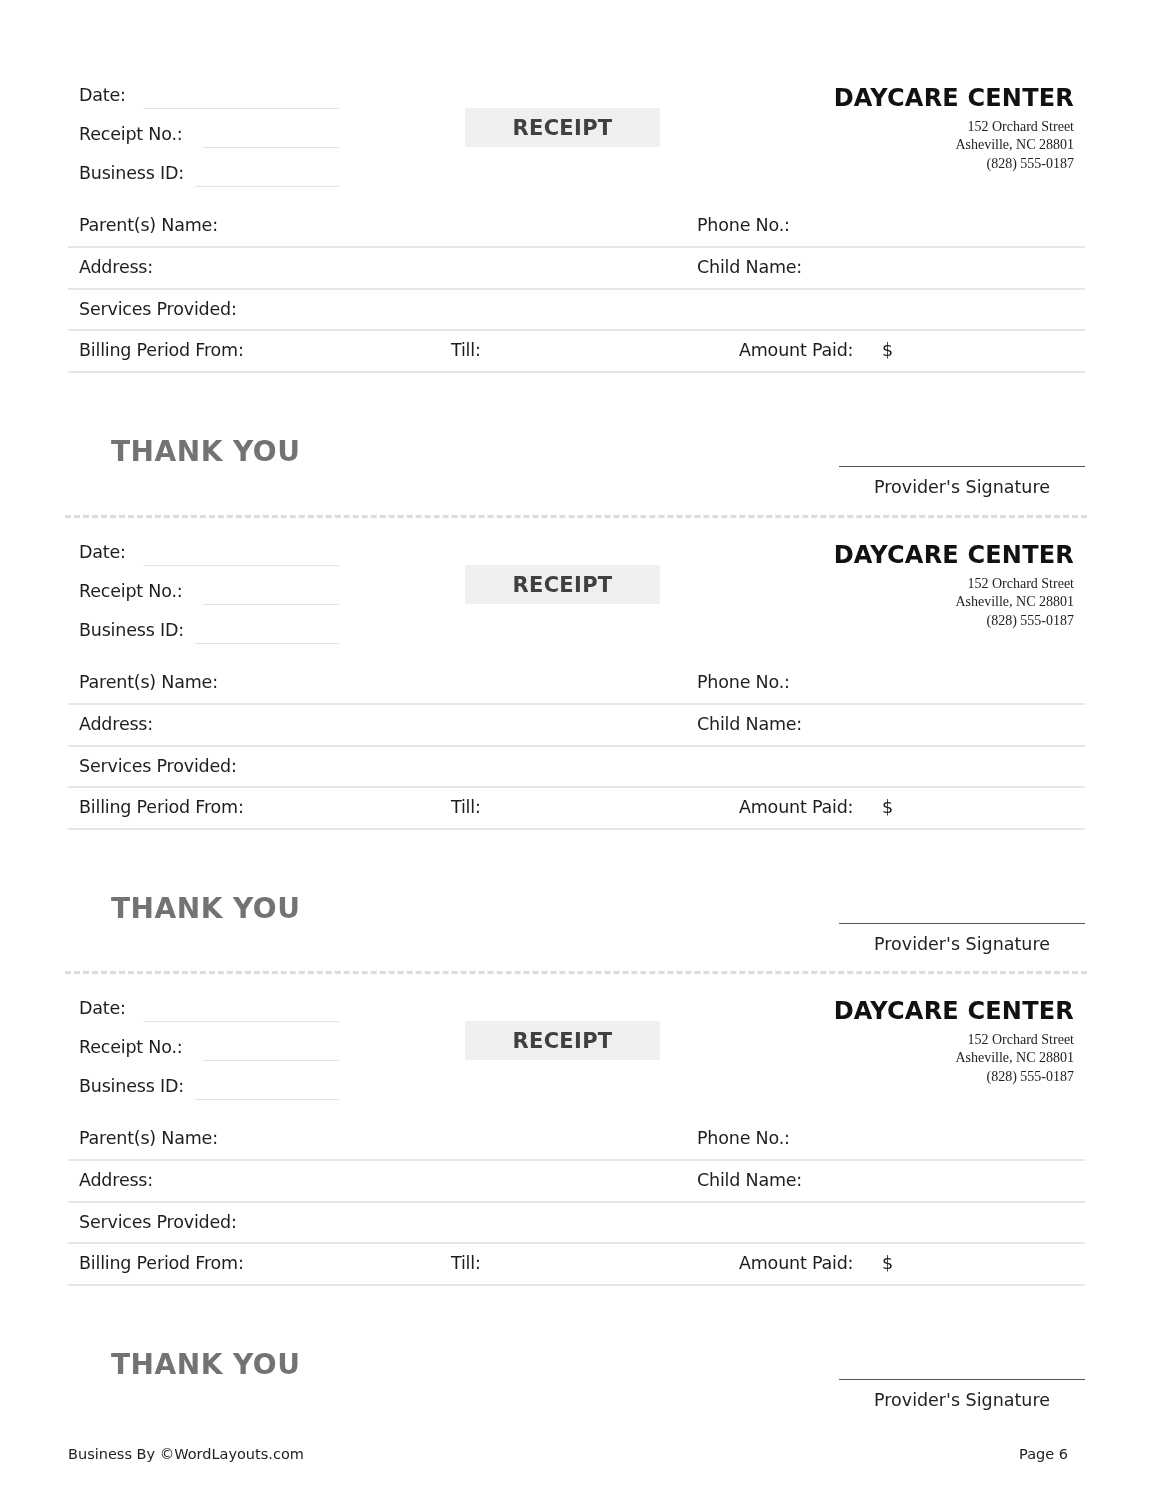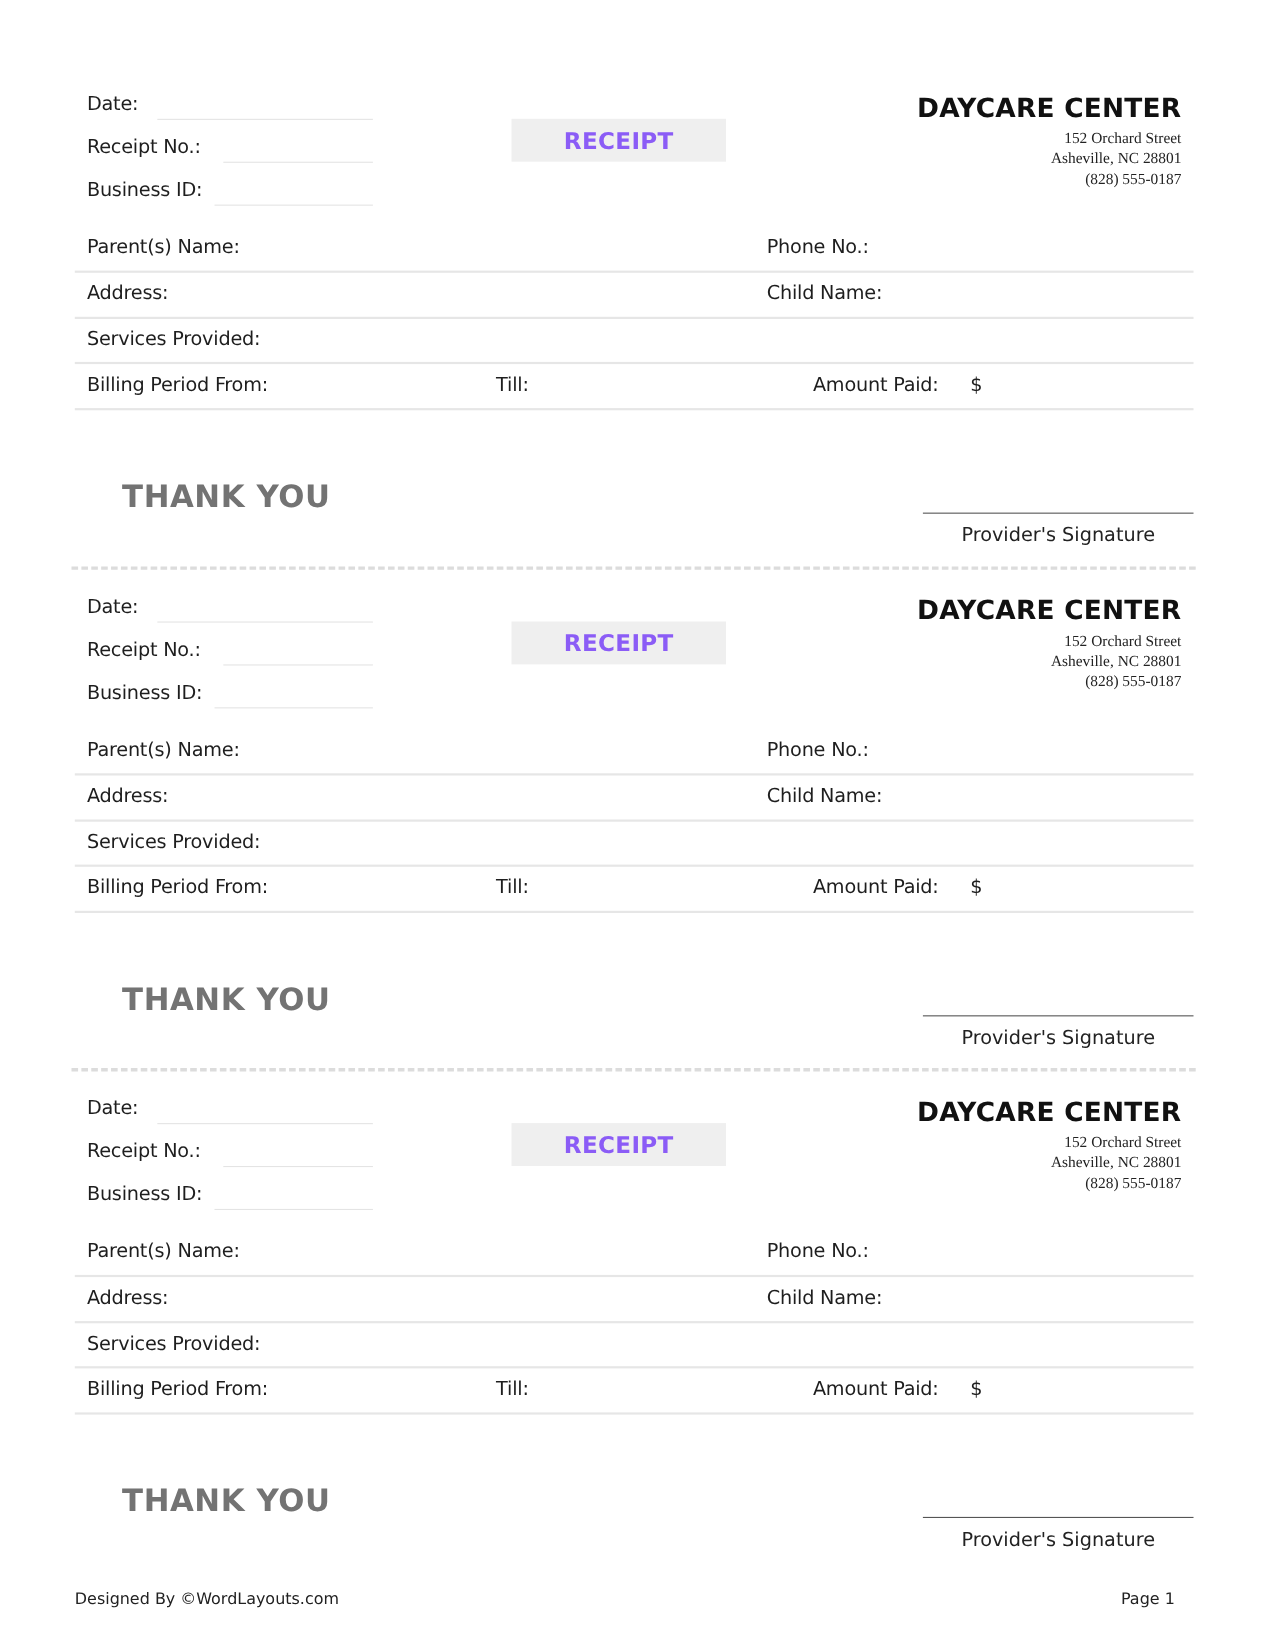--- a/index.html
+++ b/index.html
@@ -9,21 +9,21 @@
   }
   .receipt { position: absolute; left: 0; width: 1152px; height: 457px; }
   .abs { position: absolute; }
   .lbl { font-size: 17.5px; color: #1e1e1e; white-space: nowrap; line-height: 20px; letter-spacing: -0.2px; }
   .uline { position: absolute; height: 0; border-top: 1.5px solid #e4e4e4; }
   .rowline { position: absolute; left: 68px; width: 1017px; height: 0; border-top: 2px solid #e6e6e6; }
   .receipt-title-box {
     position: absolute; left: 465px; top: 108px; width: 195px; height: 39px;
     background: #efefef; display: flex; align-items: center; justify-content: center;
   }
-  .receipt-title { font-size: 21px; font-weight: bold; letter-spacing: 0.3px; color: #8b5cf6; }
+  .receipt-title { font-size: 21px; font-weight: bold; letter-spacing: 0.3px; color: #404040; }
   .biz-name { position: absolute; right: 78px; top: 84px; font-size: 24px; font-weight: bold; color: #111; white-space: nowrap; letter-spacing: 0.2px; }
   .biz-line { position: absolute; right: 78px; font-size: 14px; color: #222; white-space: nowrap; line-height: 18px; font-family: Liberation Serif, serif; }
   .thank { position: absolute; left: 111px; top: 435px; font-size: 28px; font-weight: bold; color: #737373; letter-spacing: 0.5px; white-space: nowrap; }
   .sig-line { position: absolute; left: 839px; top: 466px; width: 246px; height: 0; border-top: 1.5px solid #555; }
   .sig-label { position: absolute; left: 839px; width: 246px; top: 477px; text-align: center; font-size: 17.5px; color: #222; white-space: nowrap; }
   .divider { position: absolute; left: 65px; width: 1022px; height: 0; border-top: 3px dashed #dcdcdc; }
   .footer { position: absolute; top: 1446px; font-size: 14.5px; color: #222; white-space: nowrap; }
 </style>
 </head>
 <body>
@@ -142,14 +142,14 @@
   <div class="abs lbl" style="left:451px; top:340px;">Till:</div>
   <div class="abs lbl" style="left:739px; top:340px;">Amount Paid:</div>
   <div class="abs lbl" style="left:882px; top:340px;">$</div>
   <div class="rowline" style="top:371px;"></div>
 
   <div class="thank">THANK YOU</div>
   <div class="sig-line"></div>
   <div class="sig-label">Provider's Signature</div>
 </div>
 
-<div class="footer" style="left:68px;">Designed By ©WordLayouts.com</div>
-<div class="footer" style="right:84px;">Page 1</div>
+<div class="footer" style="left:68px;">Business By ©WordLayouts.com</div>
+<div class="footer" style="right:84px;">Page 6</div>
 
 </body></html>

